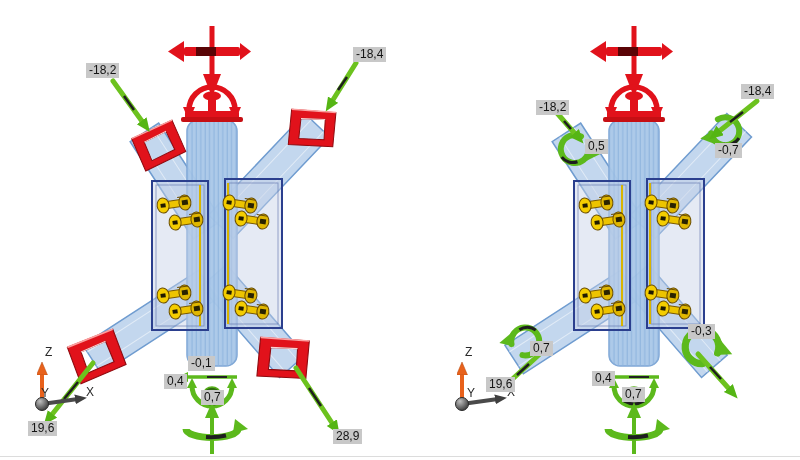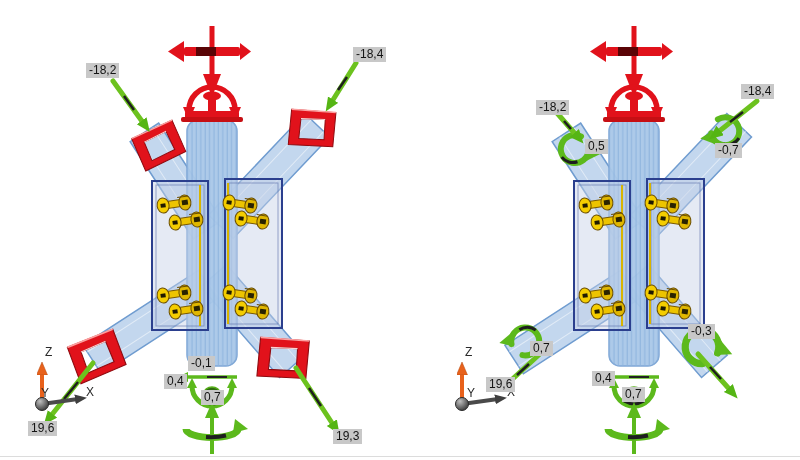--- a/index.html
+++ b/index.html
@@ -203,21 +203,21 @@
       <line x1="698" y1="354" x2="731" y2="391" stroke="#6cc21e" stroke-width="5" stroke-linecap="round" marker-end="url(#ah-green)"></line>
       <line x1="710" y1="367" x2="721" y2="379" stroke="#1e1e1e" stroke-width="2.5"></line>
     </g>
     <use href="#triad" transform="translate(462,404)"></use>
   </g>
 </svg>
 
 <div class="val" style="left:86px;top:63px">-18,2</div>
 <div class="val" style="left:353px;top:47px">-18,4</div>
 <div class="val" style="left:28px;top:421px">19,6</div>
-<div class="val" style="left:333px;top:429px">19,3</div>
+<div class="val" style="left:333px;top:429px">28,9</div>
 <div class="val" style="left:188px;top:356px">-0,1</div>
 <div class="val" style="left:164px;top:374px">0,4</div>
 <div class="val" style="left:201px;top:390px">0,7</div>
 
 <div class="axis" style="left:45px;top:346px">Z</div>
 <div class="axis" style="left:41px;top:387px">Y</div>
 <div class="axis" style="left:86px;top:386px">X</div>
 
 <div class="val" style="left:536px;top:100px">-18,2</div>
 <div class="val" style="left:585px;top:139px">0,5</div>

